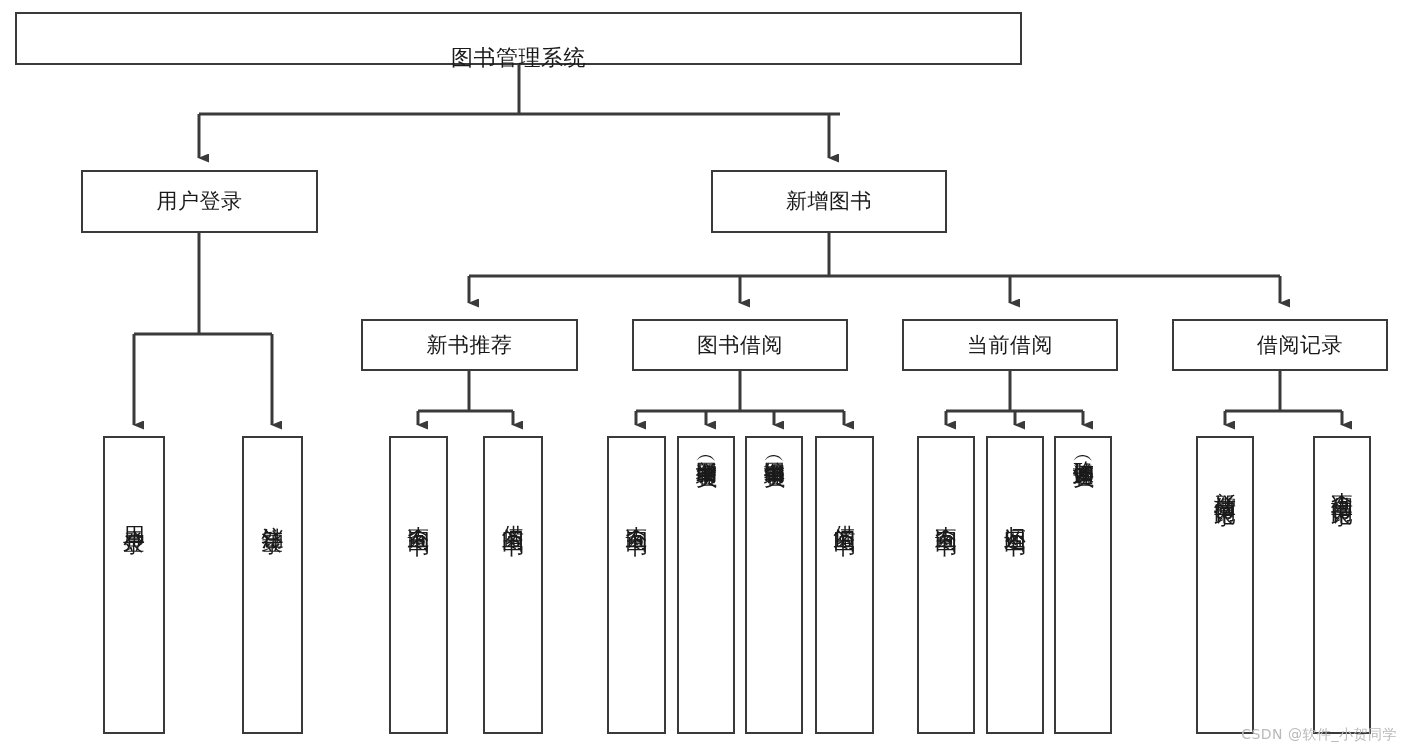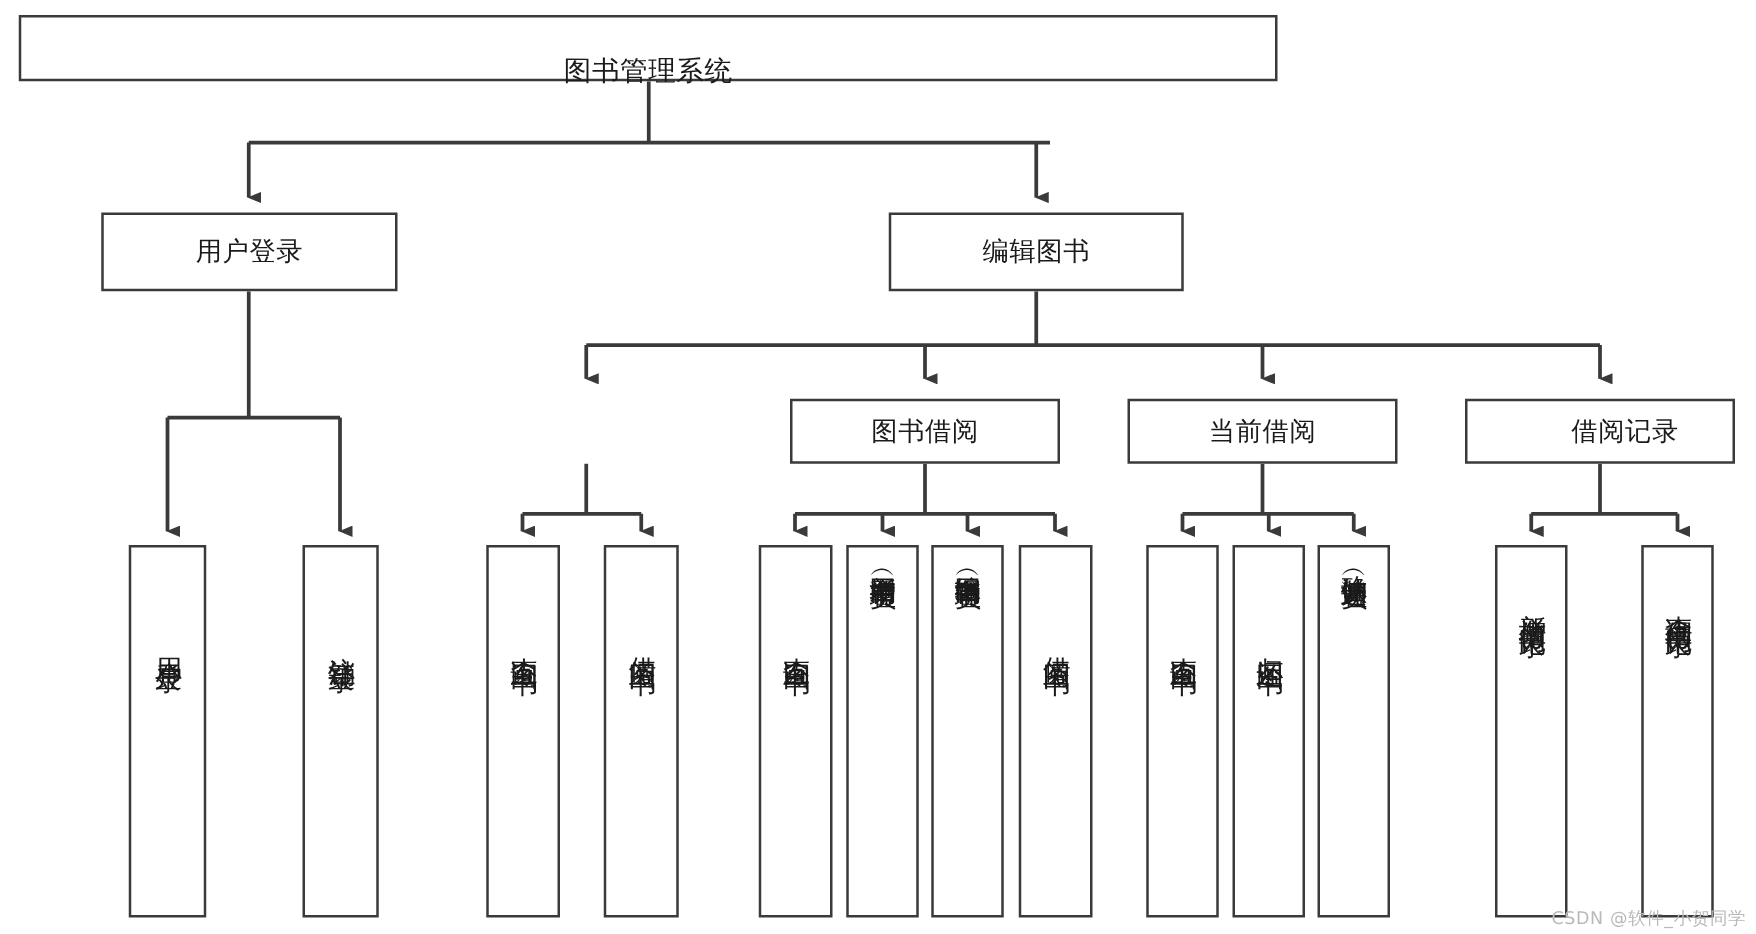--- a/index.html
+++ b/index.html
@@ -136,23 +136,26 @@
   </svg>
 
   <div class="node horizontal root" style="left:15px; top:12px; width:1007px; height:53px;">
     <span class="label">图书管理系统</span>
   </div>
 
   <div class="node horizontal" style="left:81px; top:170px; width:237px; height:63px;">
     <span class="label">用户登录</span>
   </div>
   <div class="node horizontal" style="left:711px; top:170px; width:236px; height:63px;">
-    <span class="label">编辑图书</span>
-  </div>
-
+    <span class="label">新增图书</span>
+  </div>
+
+  <div class="node horizontal" style="left:361px; top:319px; width:217px; height:52px;">
+    <span class="label">新书推荐</span>
+  </div>
   <div class="node horizontal" style="left:632px; top:319px; width:216px; height:52px;">
     <span class="label">图书借阅</span>
   </div>
   <div class="node horizontal" style="left:902px; top:319px; width:216px; height:52px;">
     <span class="label">当前借阅</span>
   </div>
   <div class="node horizontal" style="left:1172px; top:319px; width:216px; height:52px;padding-left:40px;">
     <span class="label">借阅记录</span>
   </div>
 

